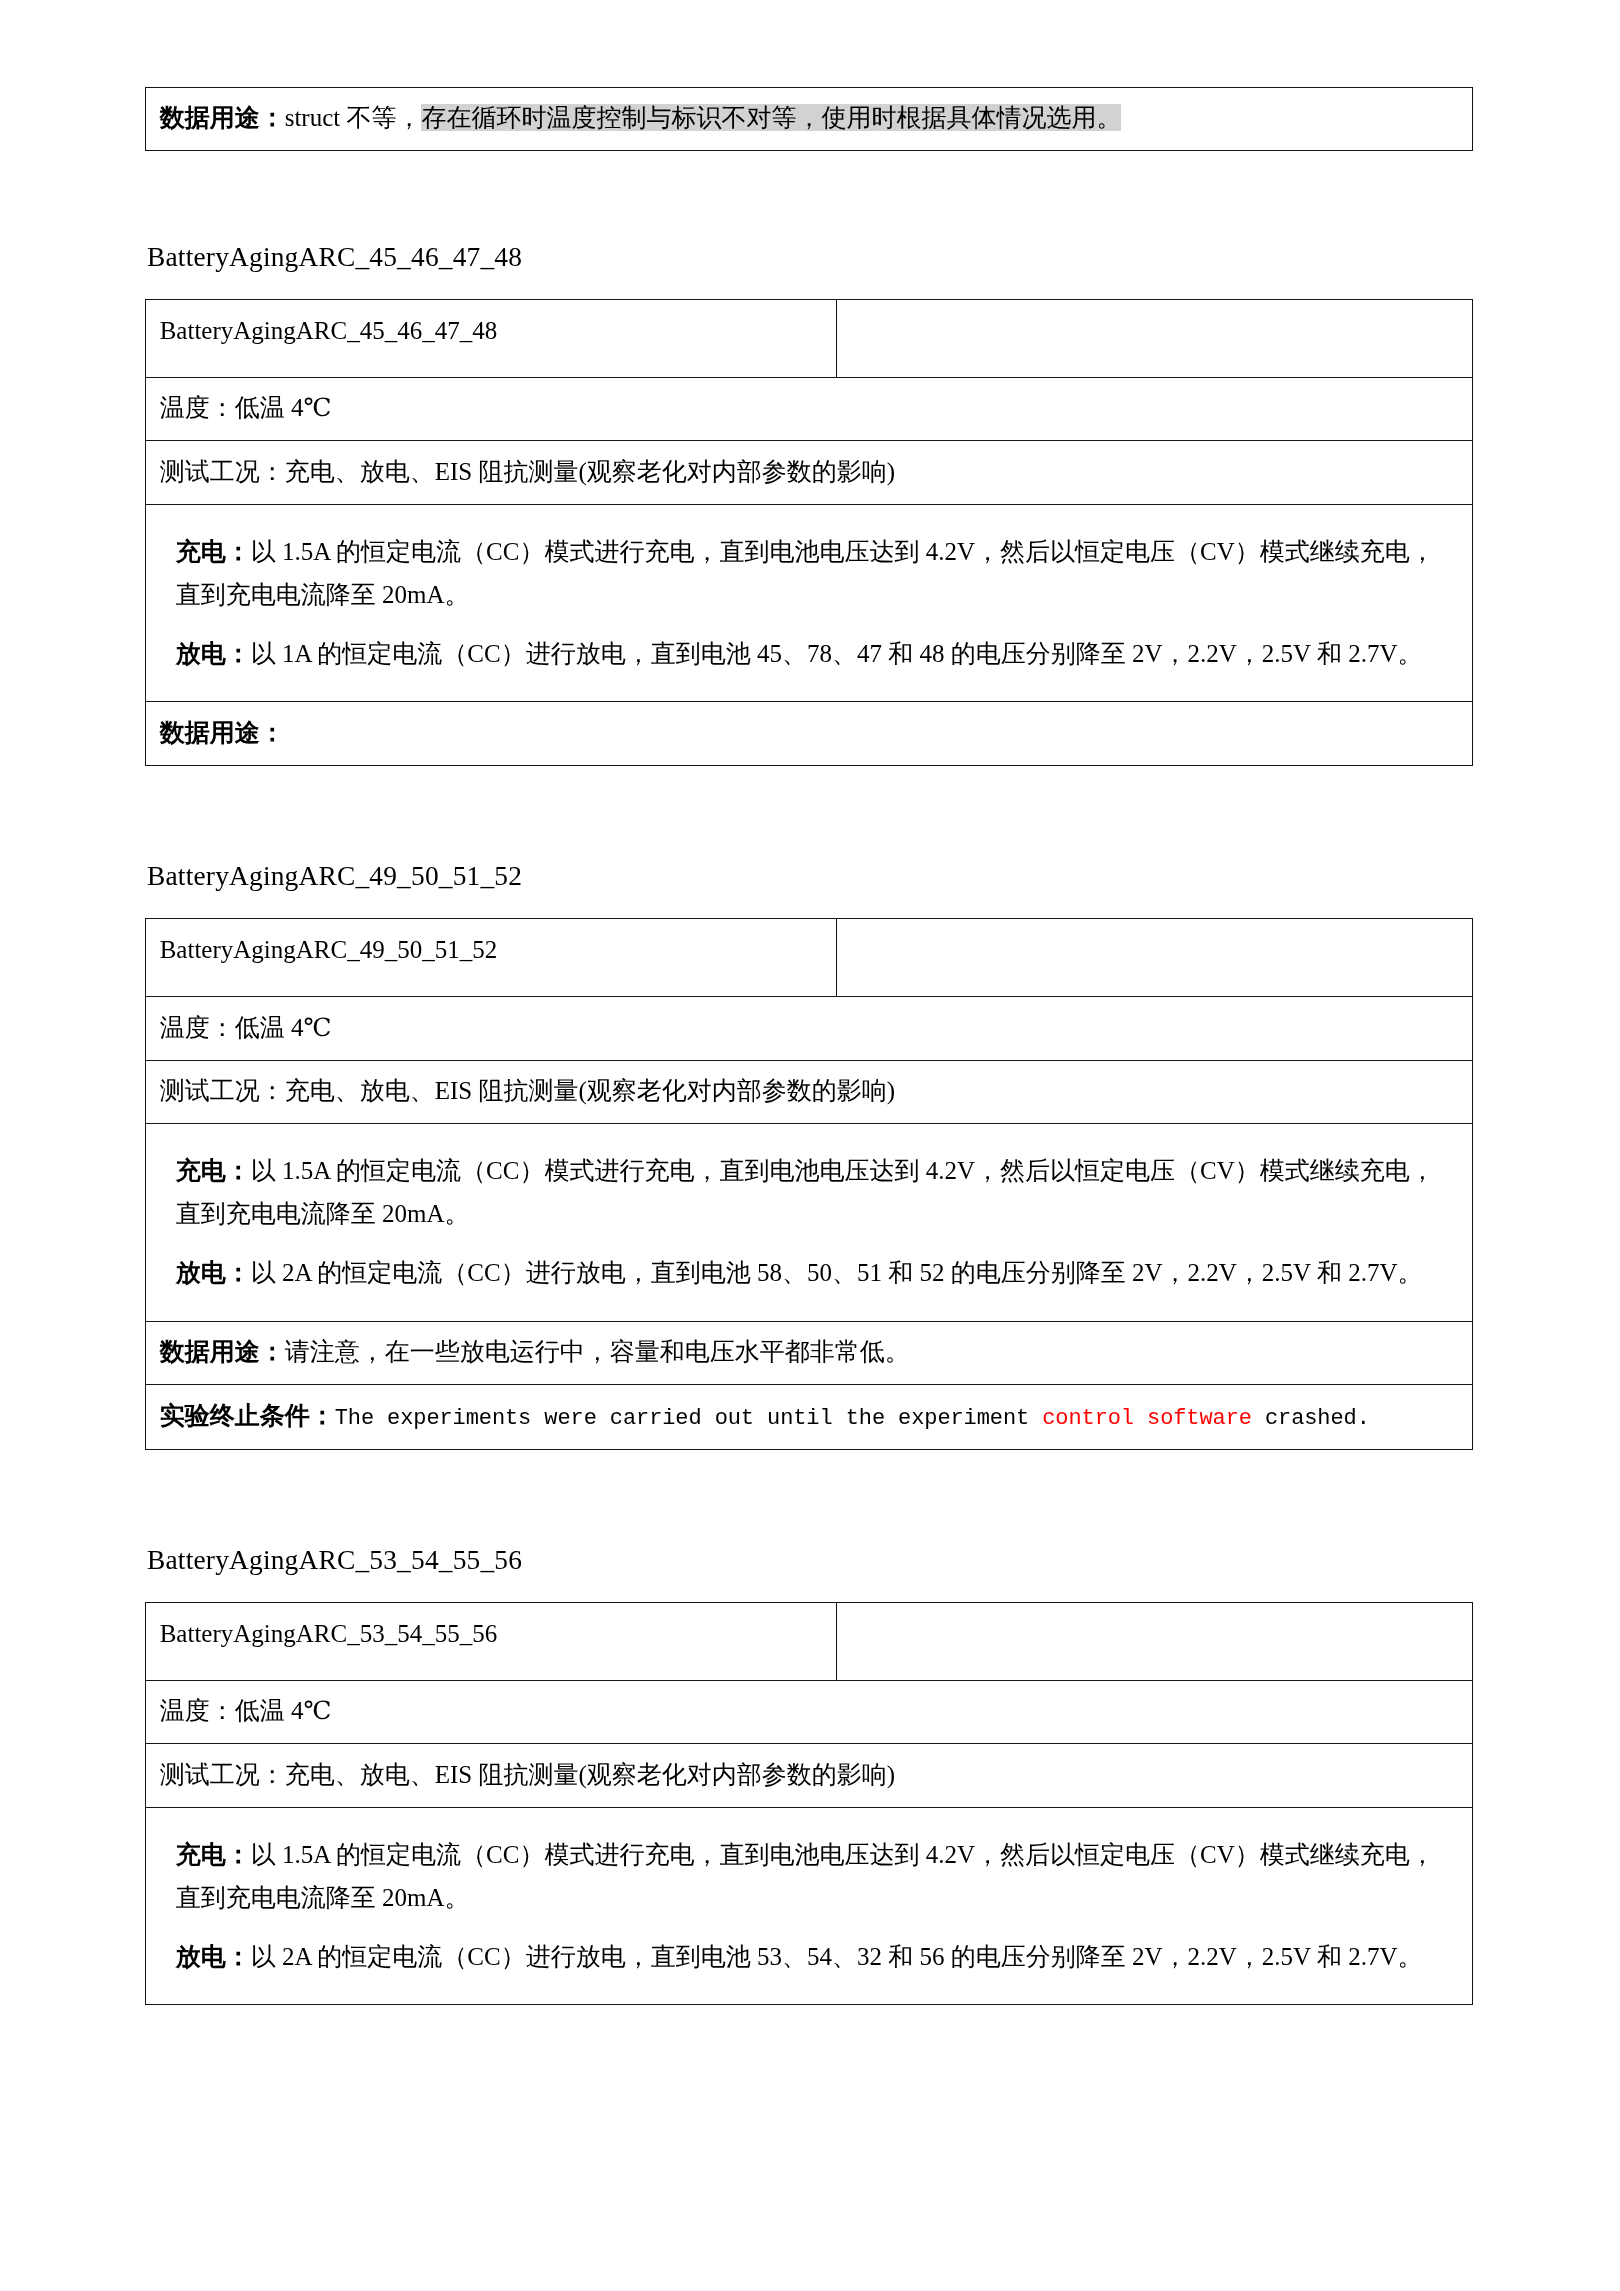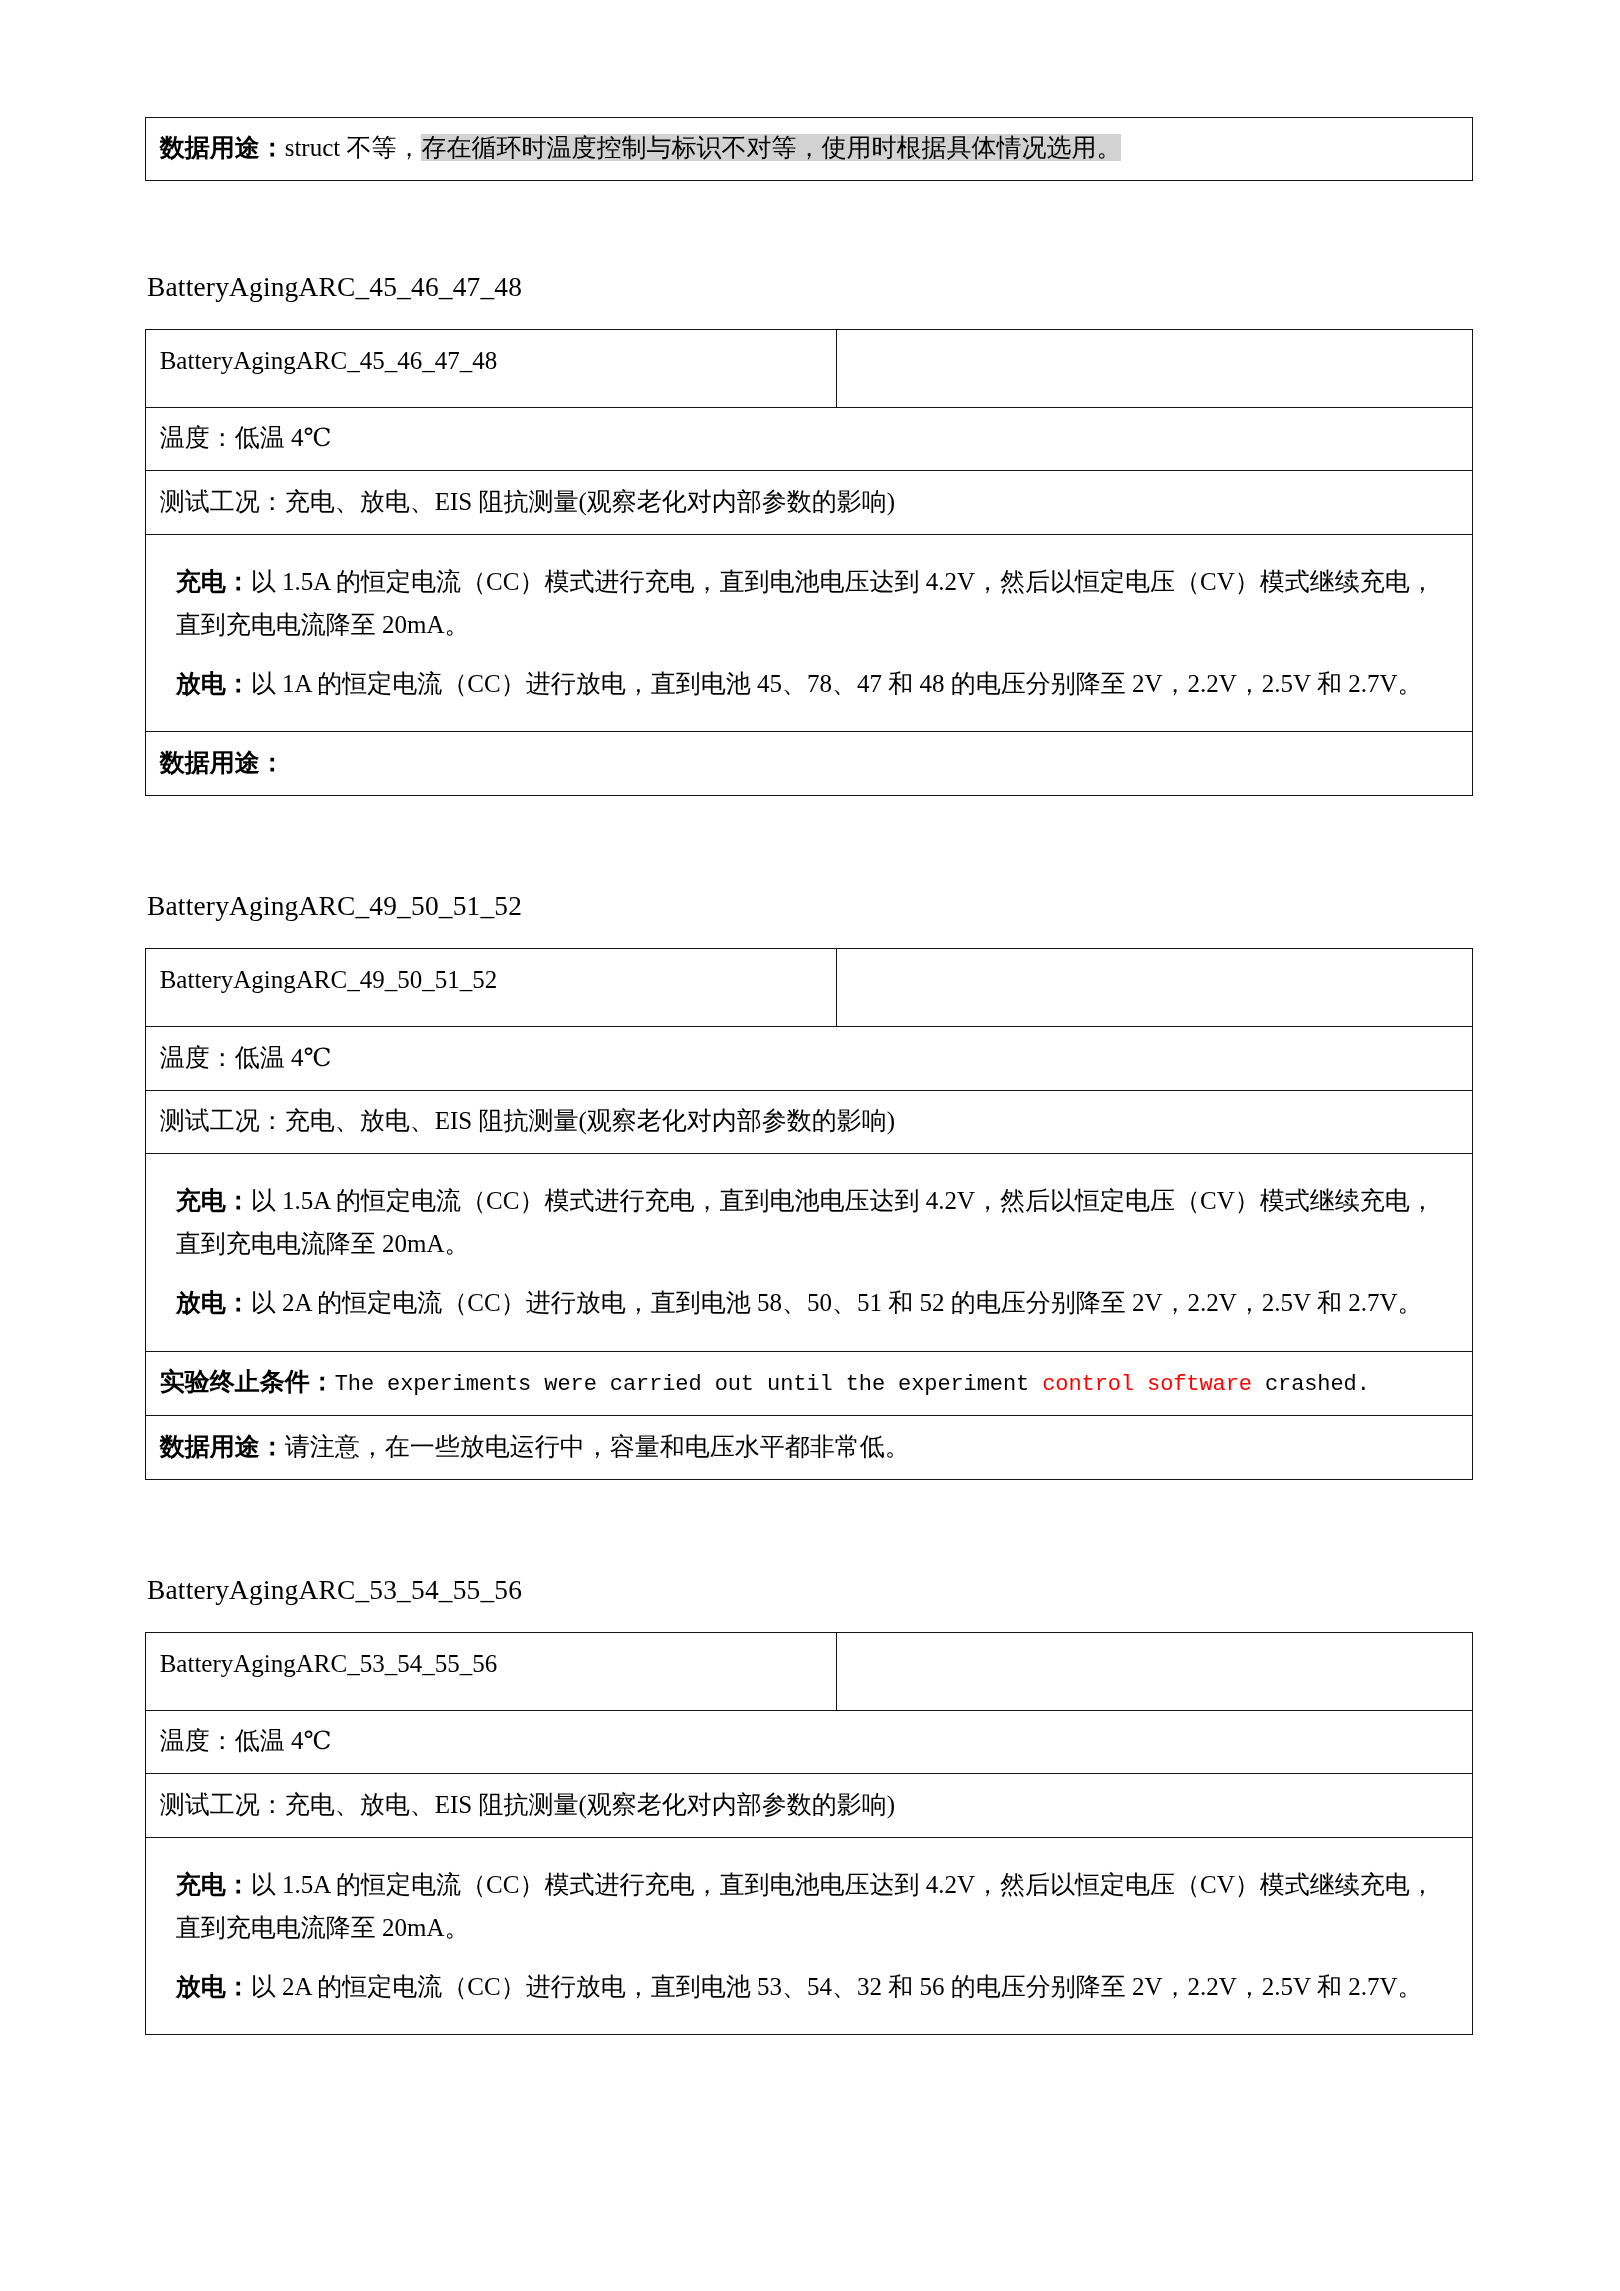--- a/index.html
+++ b/index.html
@@ -13,21 +13,21 @@
     font-family: "Liberation Serif", "DejaVu Serif", serif;
     color: #000000;
     -webkit-font-smoothing: antialiased;
   }
   .page {
     position: relative;
     width: 1620px;
     height: 1864px;
     background: #ffffff;
     box-sizing: border-box;
-    padding: 117px 147px 0 145px;
+    padding: 87px 147px 0 145px;
   }
 
   
   .doc-table {
     width: 1328px;
     border-collapse: collapse;
     table-layout: fixed;
     margin: 0;
   }
   .doc-table td {
@@ -141,24 +141,24 @@
     <tr>
       <td colspan="2"><span>测试工况：</span><span>充电、放电、EIS 阻抗测量(观察老化对内部参数的影响)</span></td>
     </tr>
     <tr>
       <td colspan="2" class="row-tall">
         <p class="para"><span class="lbl">充电：</span><span>以 1.5A 的恒定电流（CC）模式进行充电，直到电池电压达到 4.2V，然后以恒定电压（CV）模式继续充电，直到充电电流降至 20mA。</span></p>
         <p class="para"><span class="lbl">放电：</span><span>以 2A 的恒定电流（CC）进行放电，直到电池 58、50、51 和 52 的电压分别降至 2V，2.2V，2.5V 和 2.7V。</span></p>
       </td>
     </tr>
     <tr>
-      <td colspan="2"><span class="lbl">实验终止条件：</span><span class="mono">The experiments were carried out until the experiment </span><span class="mono red">control software</span><span class="mono"> crashed.</span></td>
+      <td colspan="2"><span class="lbl">数据用途：</span><span>请注意，在一些放电运行中，容量和电压水平都非常低。</span></td>
     </tr>
     <tr>
-      <td colspan="2"><span class="lbl">数据用途：</span><span>请注意，在一些放电运行中，容量和电压水平都非常低。</span></td>
+      <td colspan="2"><span class="lbl">实验终止条件：</span><span class="mono">The experiments were carried out until the experiment </span><span class="mono red">control software</span><span class="mono"> crashed.</span></td>
     </tr>
   </tbody>
     </table>
 
   <div class="sec-gap"></div>
 
   <h2 class="sec-title">BatteryAgingARC_53_54_55_56</h2>
 
   <table class="doc-table">
     <tbody>

